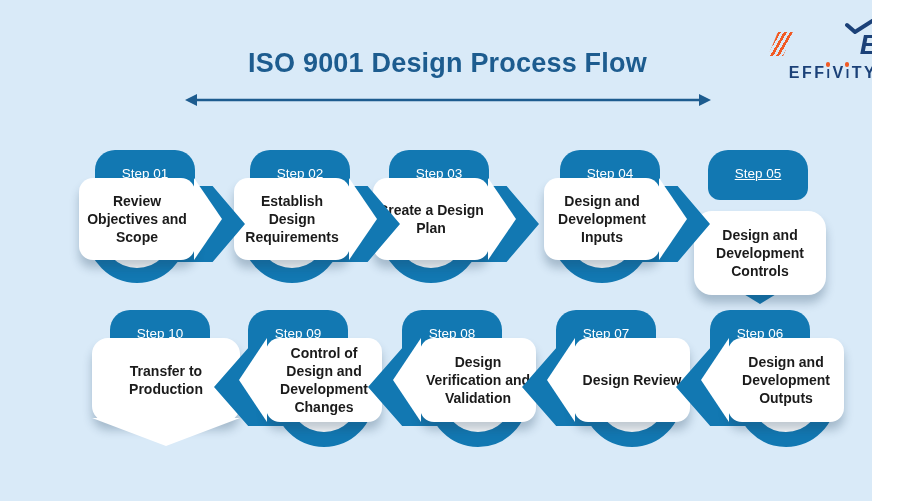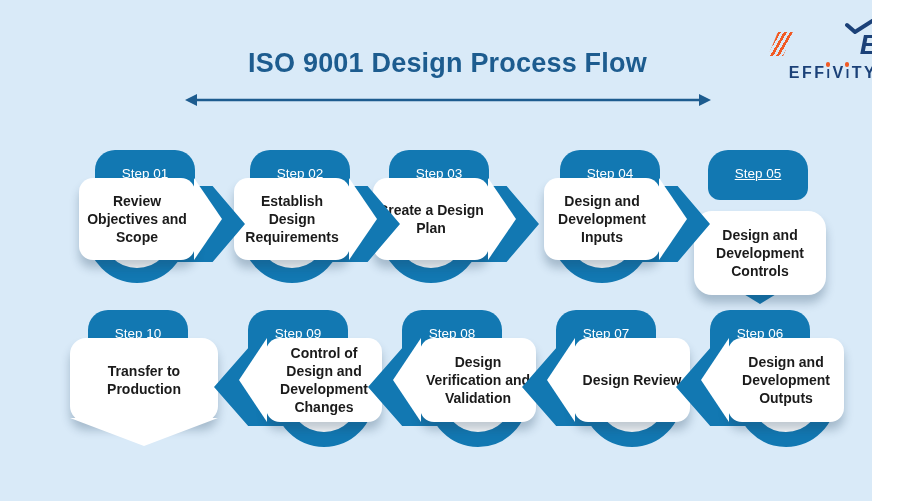--- a/index.html
+++ b/index.html
@@ -172,21 +172,21 @@
   <div class="step left row2" style="left:238px;z-index:24">
     <div class="ring"></div>
     <div class="chev"></div>
     <div class="tab"><span>Step 09</span></div>
     <div class="card">
         <span class="txt">Control of Design and Development Changes</span>
       </div>
     <div class="tip"></div>
   </div>
 
-  <div class="step flag row2" style="left:78px;z-index:22">
+  <div class="step flag row2" style="left:100px;z-index:22">
     <div class="tab"><span>Step 10</span></div>
     <div class="card">
         <span class="txt">Transfer to Production</span>
       </div>
     <div class="btri"></div>
   </div>
 
 </div>
 
 </body></html>

